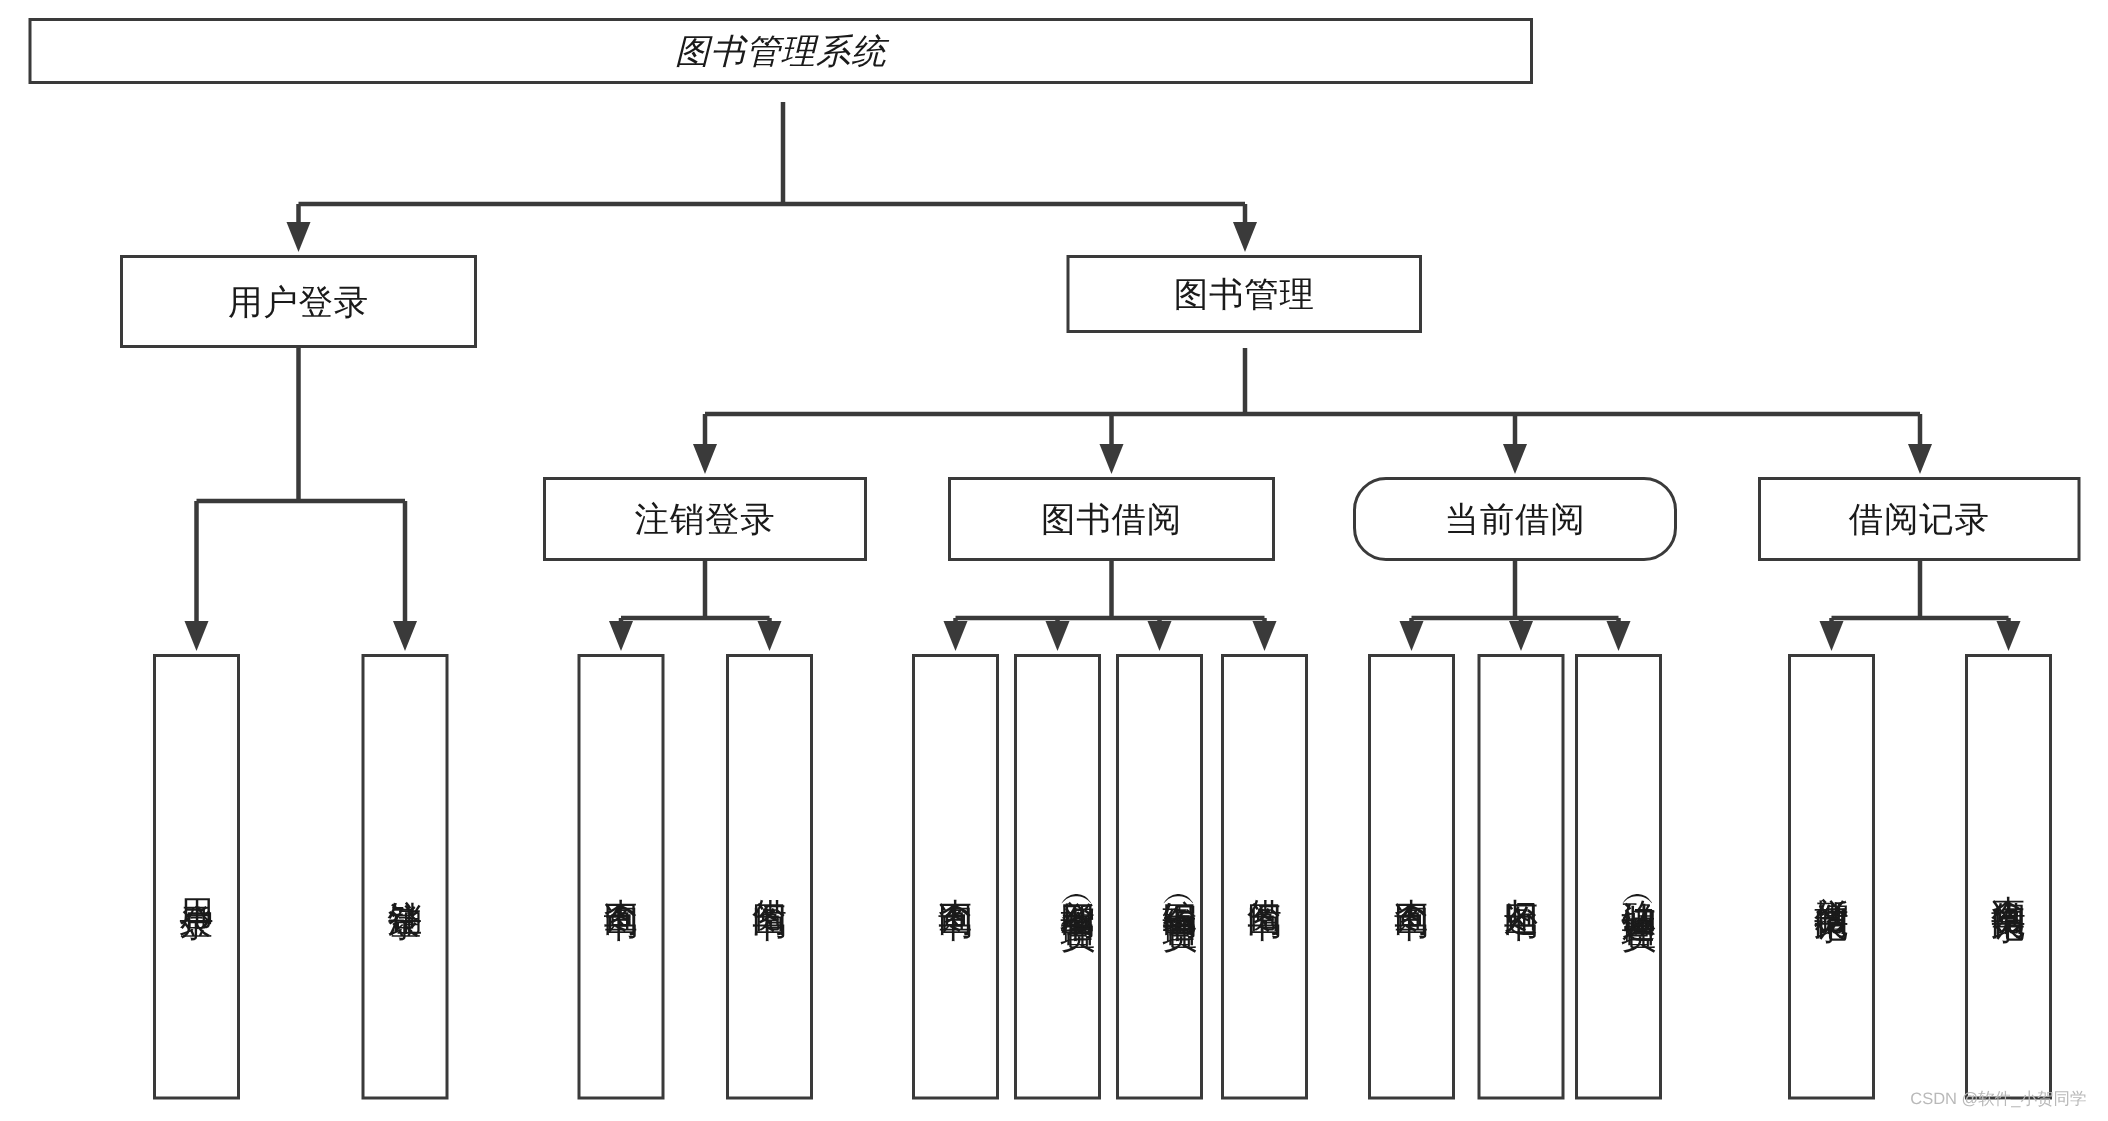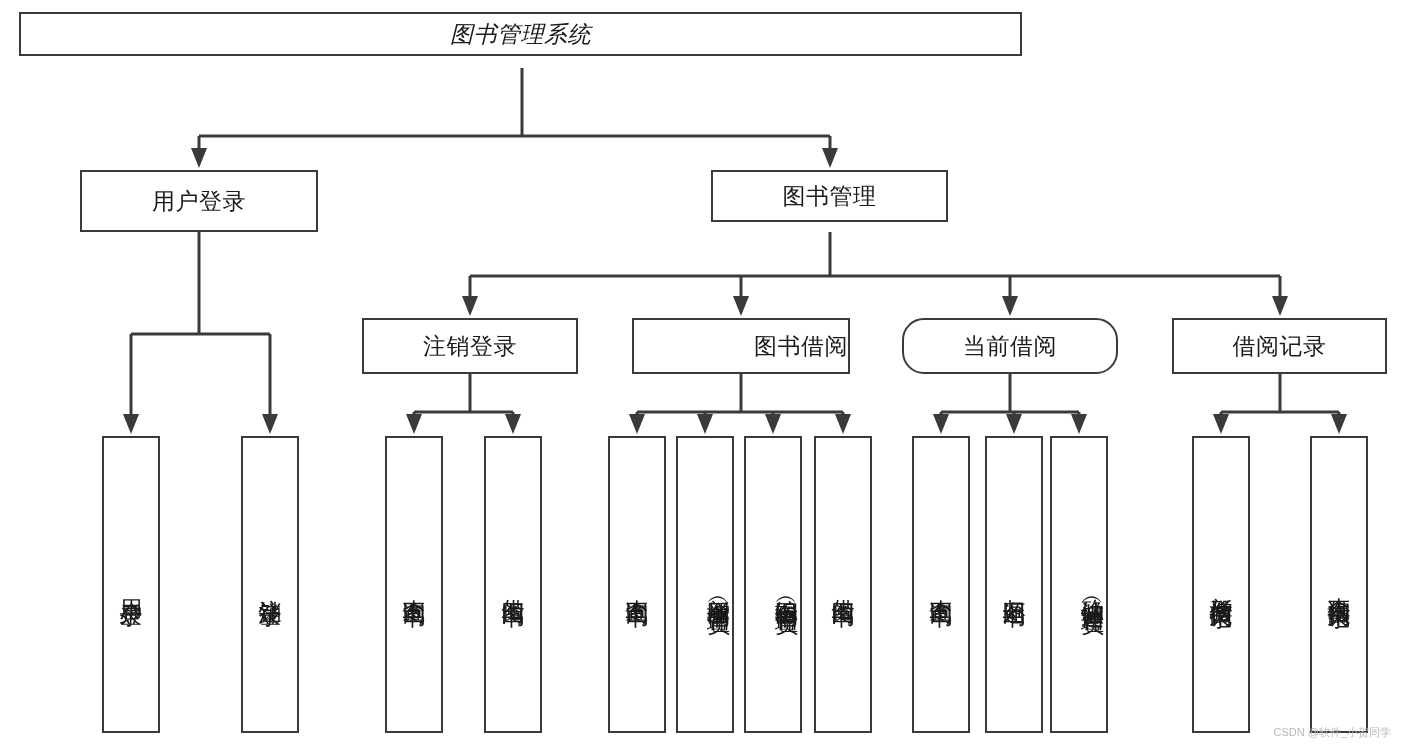--- a/index.html
+++ b/index.html
@@ -129,21 +129,21 @@
   <div class="node node-h" id="box-n_user_login" style="left: 80px; top: 170px; width: 238px; height: 62px;">
     <span>用户登录</span>
   </div>
   <div class="node node-h" id="box-n_book_mgmt" style="left: 711px; top: 170px; width: 237px; height: 52px;">
     <span>图书管理</span>
   </div>
 
   <div class="node node-h" id="box-n_new_book" style="left: 362px; top: 318px; width: 216px; height: 56px;">
     <span>注销登录</span>
   </div>
-  <div class="node node-h" id="box-n_borrow" style="left: 632px; top: 318px; width: 218px; height: 56px; justify-content: flex-end;">
+  <div class="node node-h" id="box-n_borrow" style="left: 632px; top: 318px; width: 218px; height: 56px;">
     <span>图书借阅</span>
   </div>
   <div class="node node-h" id="box-n_current" style="left: 902px; top: 318px; width: 216px; height: 56px; border-radius: 22px;">
     <span>当前借阅</span>
   </div>
   <div class="node node-h" id="box-n_record" style="left: 1172px; top: 318px; width: 215px; height: 56px;">
     <span>借阅记录</span>
   </div>
 
   <div class="node node-v vshort" id="box-l_user_login" style="left: 102px; top: 436px; width: 58px; height: 297px;">

